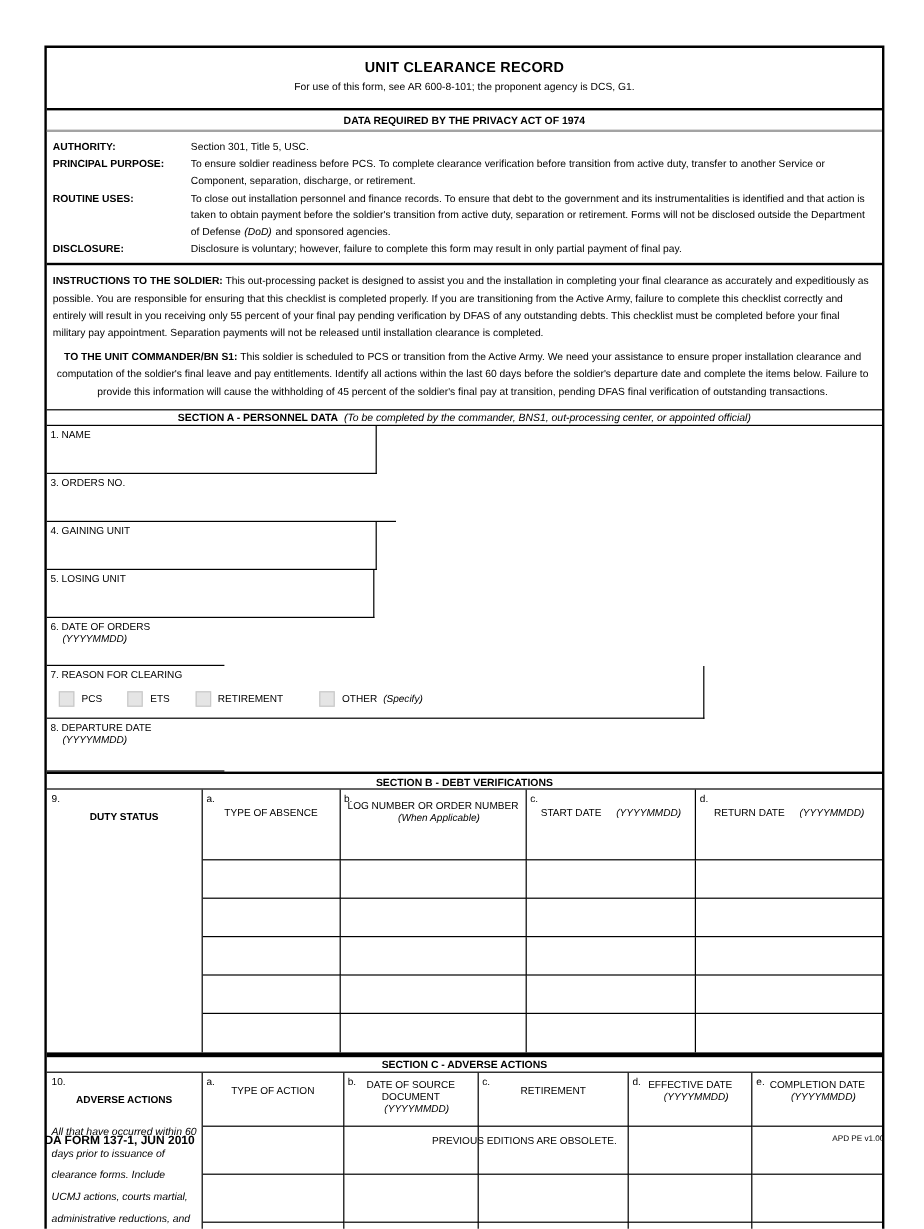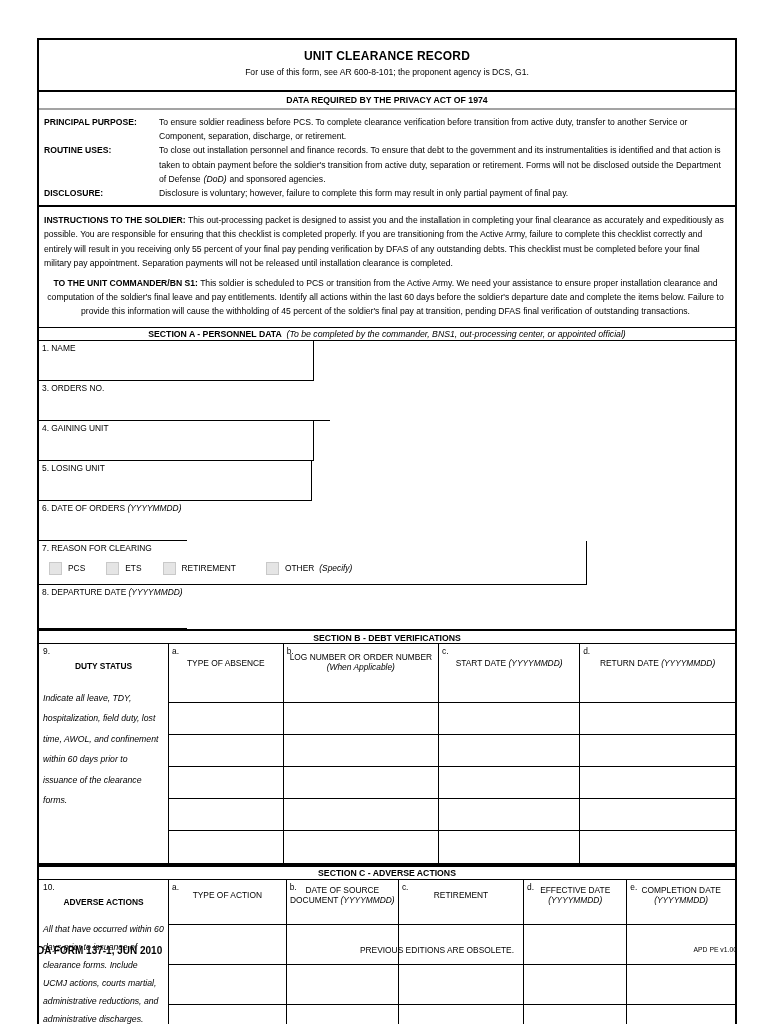--- a/index.html
+++ b/index.html
@@ -30,21 +30,21 @@
   .secbar { text-align:center; font-size:8.7px; line-height:13px; height:14px; border-top:1px solid #000; border-bottom:1px solid #000; }
   .secbar b { font-weight:bold; }
   .secbar i { font-style:italic; font-weight:normal; }
   .secbar.b-bar { border-top:2px solid #000; height:15px; line-height:14px; }
   .secbar.c-bar { border-top:4px solid #000; height:17px; line-height:13px; }
 
   
   .arow { display:flex;flex-direction:column; }
   .acell { border-right:1px solid #000; border-bottom:1px solid #000; padding:2px 3px; font-size:8.4px; position:relative; }
   .acell:last-child { border-right:none; }
-  .fmt { font-style:italic; }
+  .fmt { font-style:italic;margin-left:10px; }
   .checkrow { display:flex; align-items:center; margin:9px 0 0 7px; font-size:8.4px; }
   .ckgroup { display:flex; align-items:center; margin-right:21px; }
   .ckbox { width:13px; height:13px; background:#e5e5e5; border:1px solid #c9c9c9; margin-right:6px; flex:none; }
   .ckgroup .fmt { margin-left:5px; }
 
   
   .sect { display:flex; }
   .rowlabel { width:130px; flex:none; border-right:1px solid #000; padding:2px 4px; font-size:8.4px; }
   .rowlabel .num { display:block; }
   .rowlabel .rtitle { display:block; text-align:center; font-weight:bold; margin-top:5px; }
@@ -76,20 +76,24 @@
 <div class="form">
 
   <div class="titlebox">
     <div class="title">UNIT CLEARANCE RECORD</div>
     <div class="subtitle">For use of this form, see AR 600-8-101; the proponent agency is DCS, G1.</div>
   </div>
 
   <div class="bar">DATA REQUIRED BY THE PRIVACY ACT OF 1974</div>
   <div class="privacy">
     <div class="prow">
+      <span class="plabel">AUTHORITY:</span>
+      <span class="ptext">Section 301, Title 5, USC.</span>
+    </div>
+    <div class="prow">
       <span class="plabel">PRINCIPAL PURPOSE:</span>
       <span class="ptext">To ensure soldier readiness before PCS.  To complete clearance verification before transition from active duty, transfer to another Service or Component, separation, discharge, or retirement.</span>
     </div>
     <div class="prow">
       <span class="plabel">ROUTINE USES:</span>
       <span class="ptext"><span>To close out installation personnel and finance records.  To ensure that debt to the government and its instrumentalities is identified and that action is taken to obtain payment before the soldier's transition from active duty, separation or retirement.  Forms will not be disclosed outside the Department of Defense</span><span class="dod">(DoD)</span><span>and sponsored agencies.</span></span>
     </div>
     <div class="prow">
       <span class="plabel">DISCLOSURE:</span>
       <span class="ptext">Disclosure is voluntary; however, failure to complete this form may result in only partial payment of final pay.</span>
@@ -143,21 +147,20 @@
       </div>
     </div>
     <div class="acell" style="width:148px;height:44px;"><span>8.  DEPARTURE DATE</span> <span class="fmt">(YYYYMMDD)</span></div>
   </div>
 
   <div class="secbar b-bar"><b>SECTION B - DEBT VERIFICATIONS</b></div>
   <div class="sect secb">
     <div class="rowlabel">
       <span class="num">9.</span>
       <span class="rtitle">DUTY STATUS</span>
-      <span class="rnote b-note">Indicate all leave, TDY, hospitalization, field duty, lost time, AWOL, and confinement within 60 days prior to issuance of the clearance forms.</span>
     </div>
     <table>
       <colgroup>
           <col style="width:114px">
           <col style="width:155px">
           <col style="width:141px">
           <col style="width:155px">
         </colgroup>
       <thead>
         <tr>

